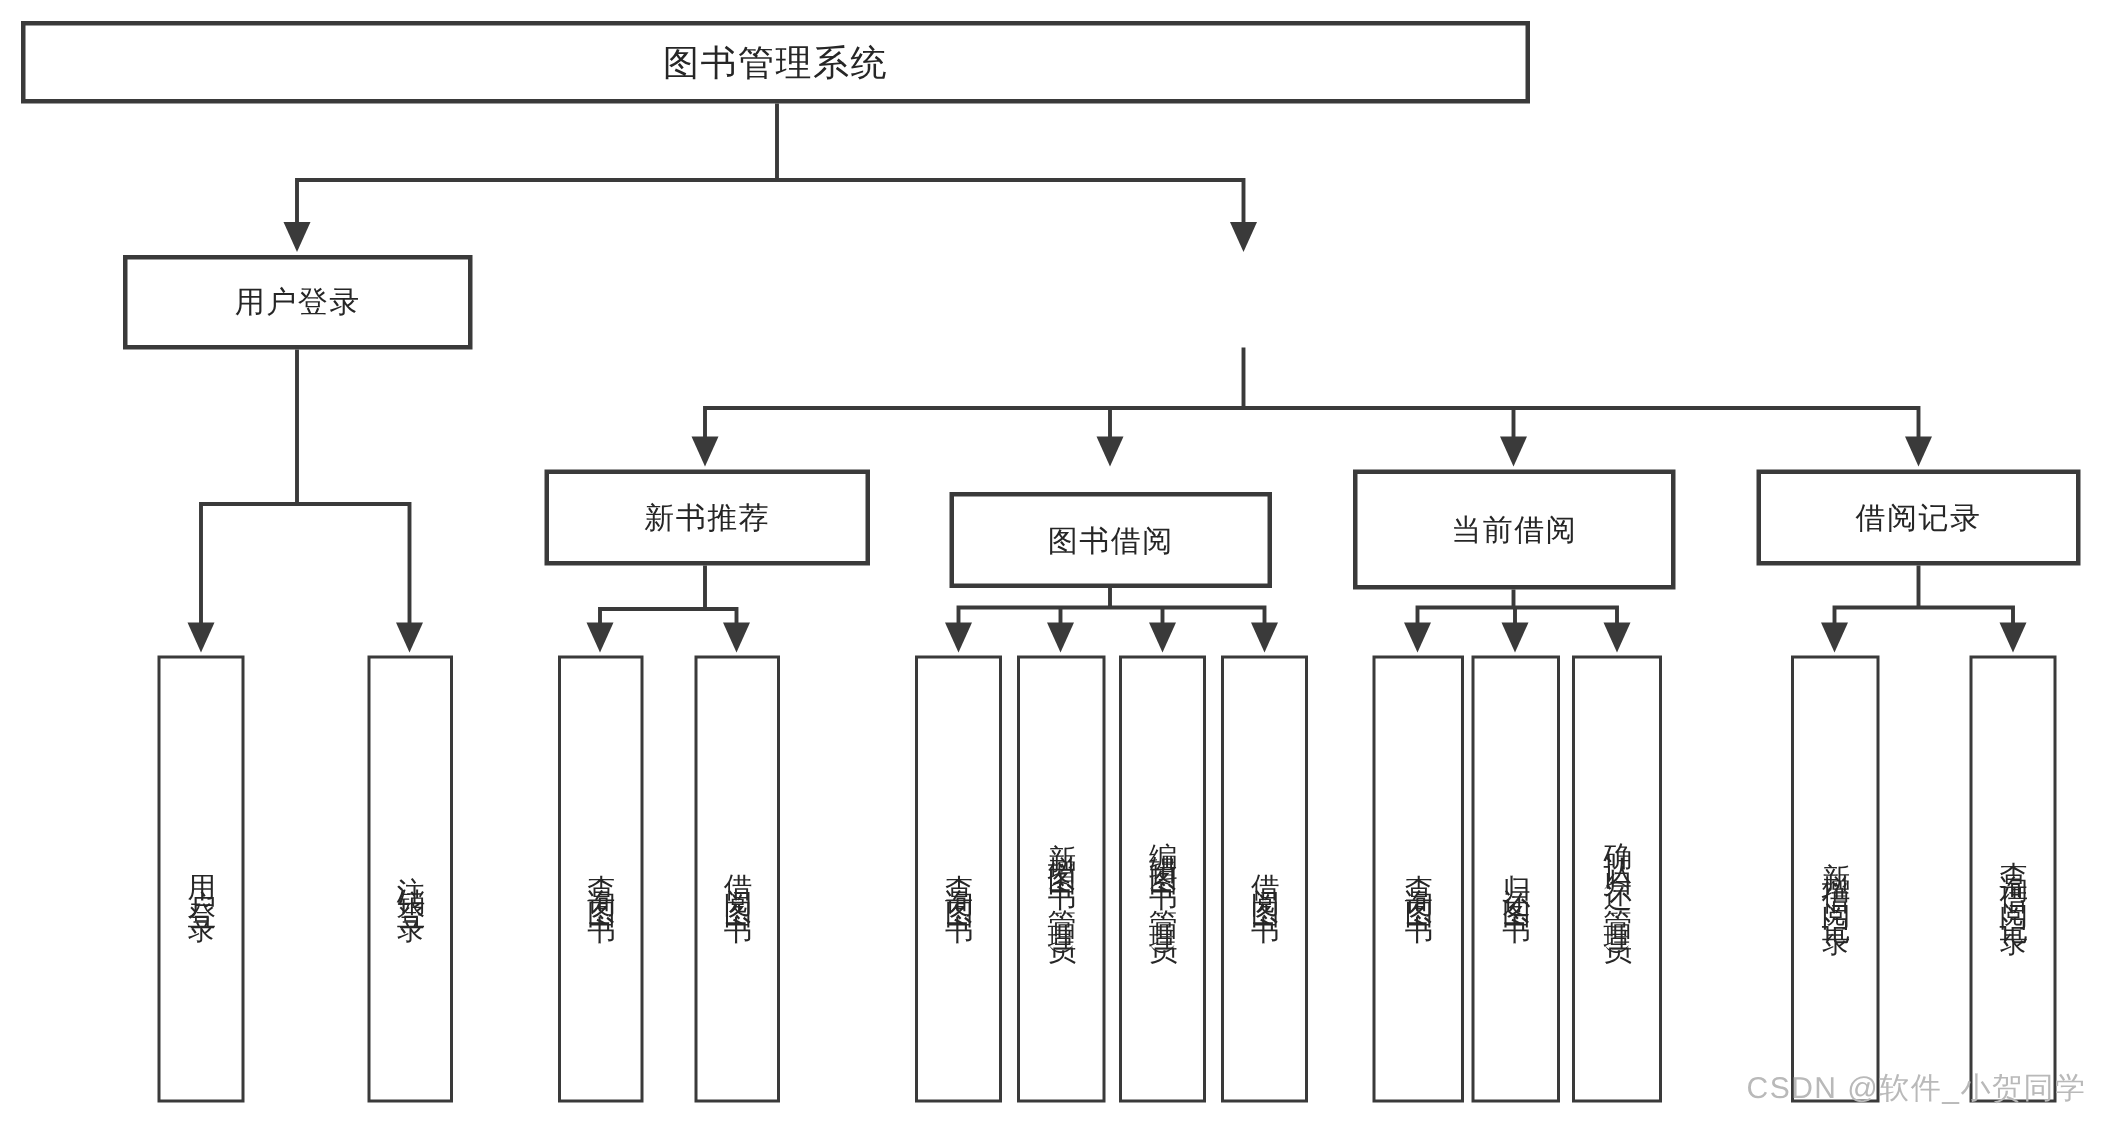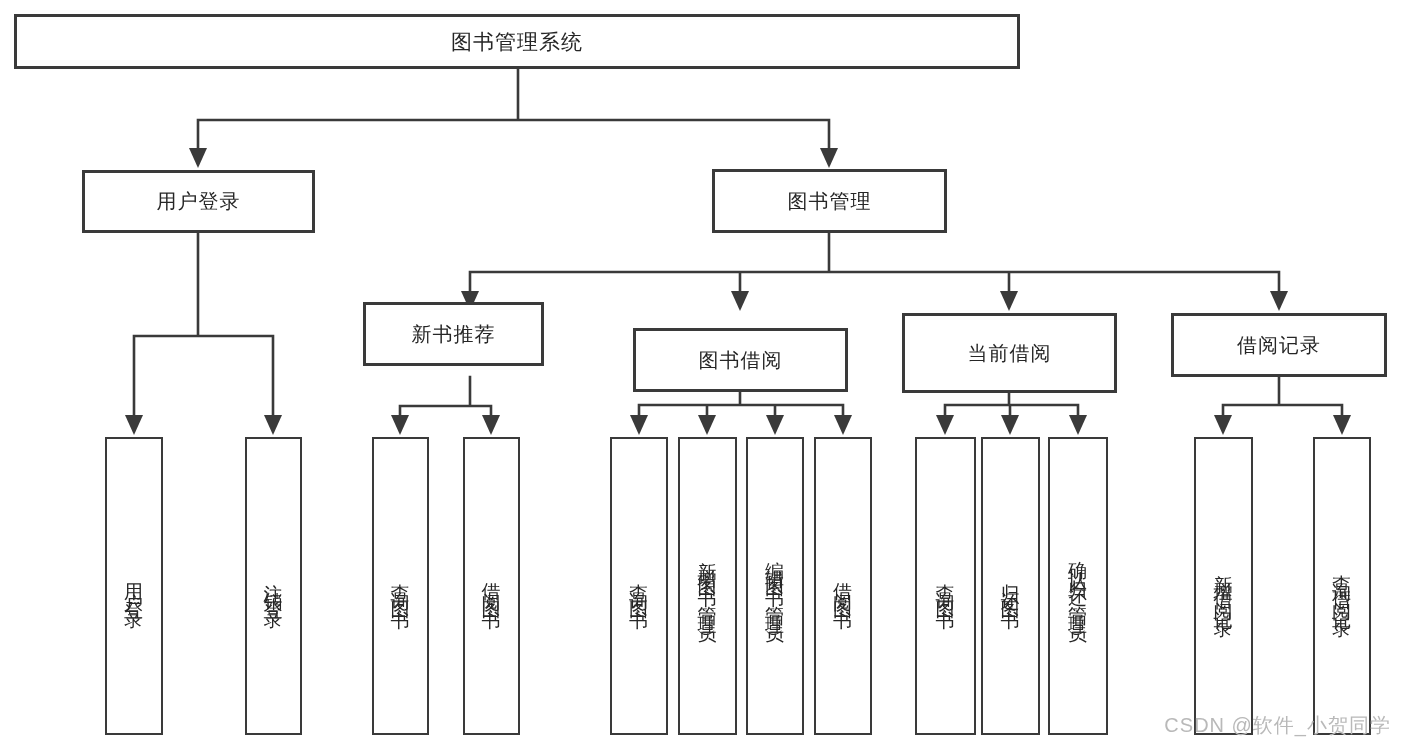--- a/index.html
+++ b/index.html
@@ -24,21 +24,21 @@
     display: flex;
     align-items: center;
     justify-content: center;
     color: #262626;
   }
   .box.bh span {
     font-size: 20px;
     letter-spacing: 1px;
     white-space: nowrap;
   }
-  .box.root span { font-size: 21px; }
+  .box.root span { font-size: 24px; }
   .box.bv { border-width: 2.5px; }
   .box.bv span {
     writing-mode: vertical-rl;
     text-orientation: mixed;
     font-size: 19px;
     letter-spacing: 9px;
     line-height: 1;
   }
   .watermark {
     position: absolute;
@@ -88,25 +88,22 @@
     </g>
   </svg>
 
   <div class="box bh root" style="left:14px;top:14px;width:1006px;height:55px">
     <span>图书管理系统</span>
   </div>
 
   <div class="box bh" style="left:82px;top:170px;width:233px;height:63px">
     <span>用户登录</span>
   </div>
-  <div class="box bh" style="left:712px;top:169px;width:235px;height:64px">
-    <span>图书管理</span>
-  </div>
 
-  <div class="box bh" style="left:363px;top:302px;width:181px;height:64px">
+  <div class="box bh" style="left:363px;top:313px;width:217px;height:64px">
     <span>新书推荐</span>
   </div>
   <div class="box bh" style="left:633px;top:328px;width:215px;height:64px">
     <span>图书借阅</span>
   </div>
   <div class="box bh" style="left:902px;top:313px;width:215px;height:80px">
     <span>当前借阅</span>
   </div>
   <div class="box bh" style="left:1171px;top:313px;width:216px;height:64px">
     <span>借阅记录</span>

